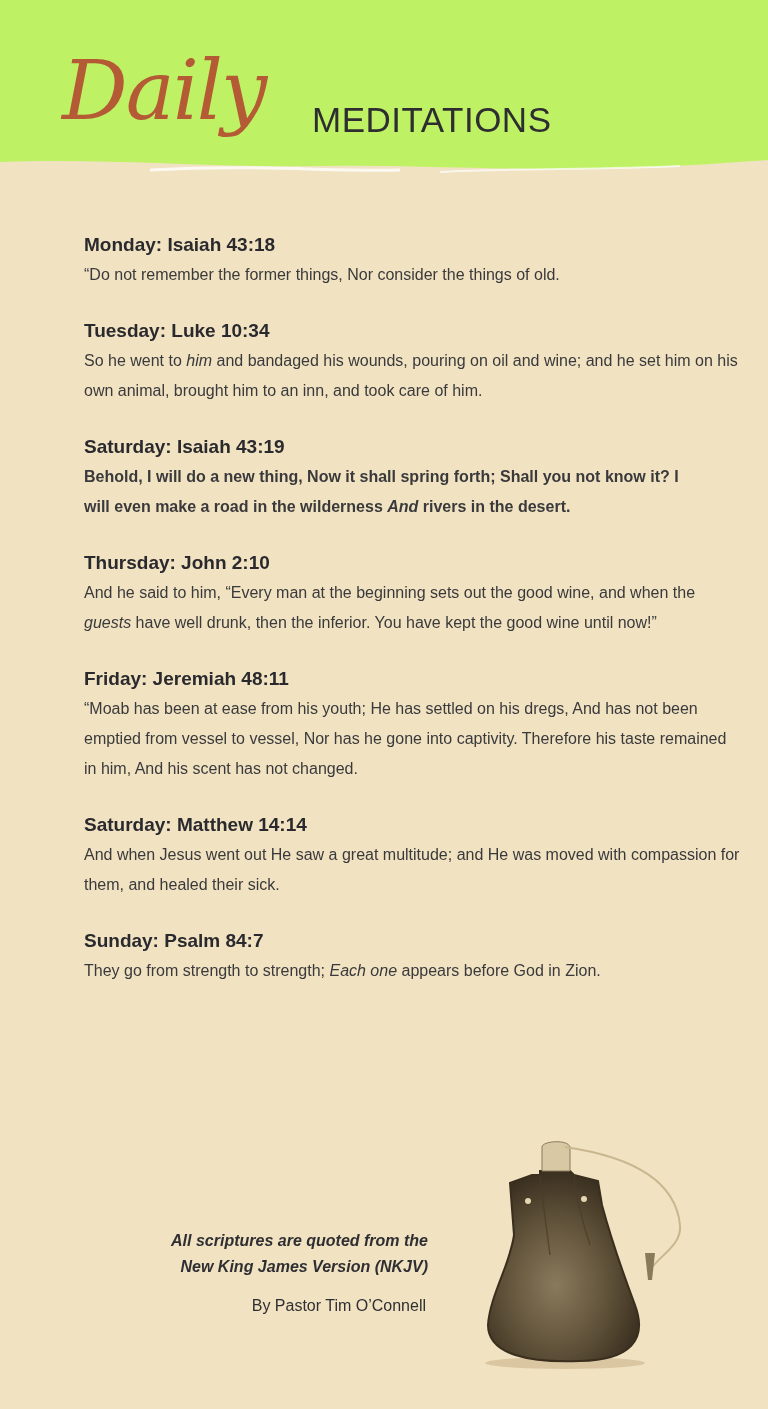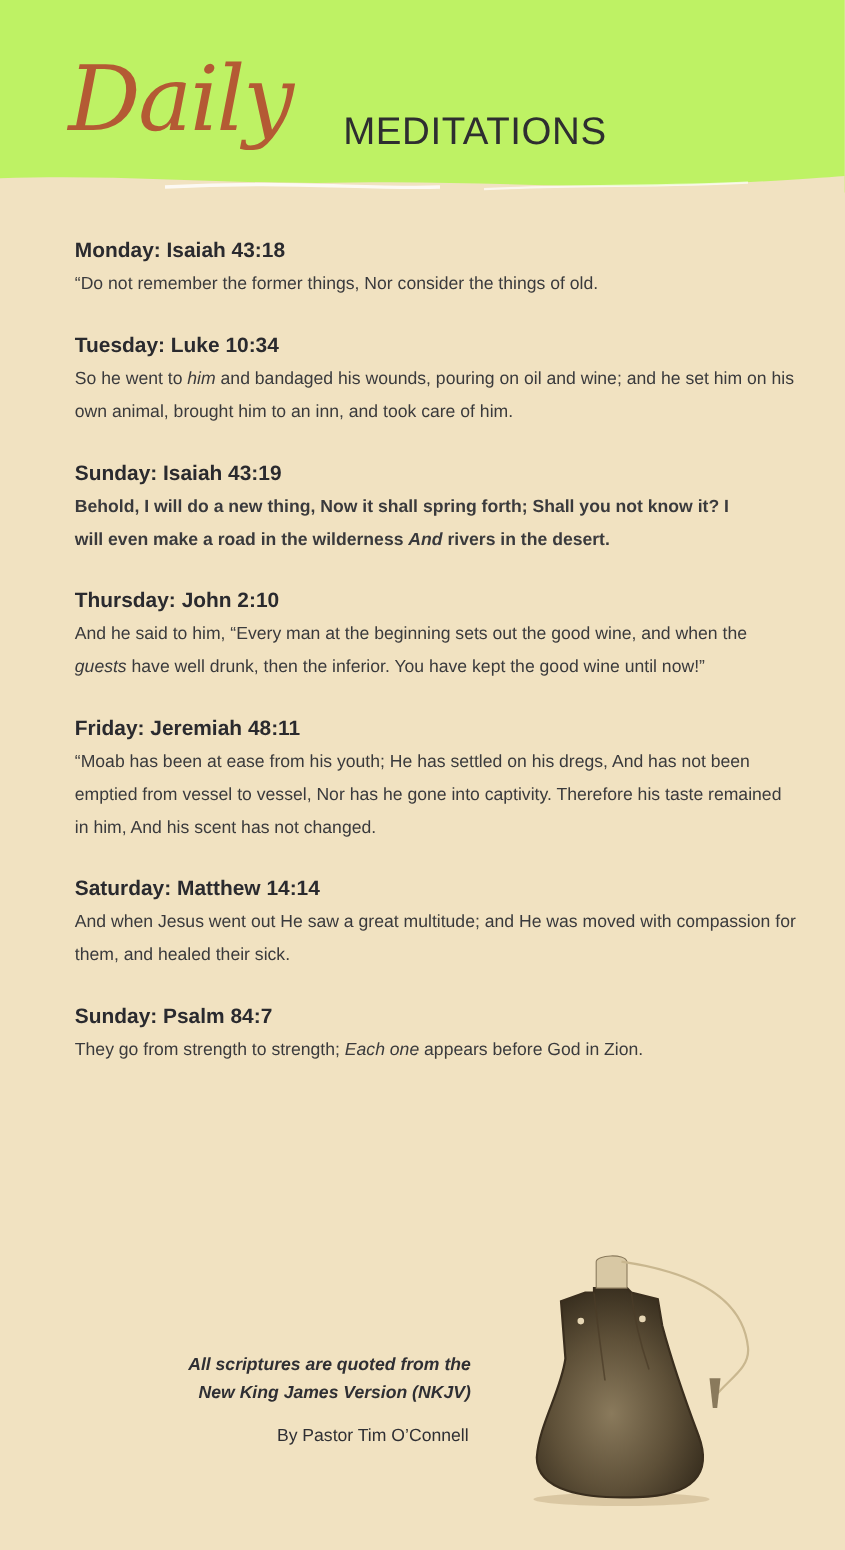--- a/index.html
+++ b/index.html
@@ -24,21 +24,21 @@
     }
     .title-caps {
       position: absolute; left: 312px; top: 102px;
       font-family: "Liberation Sans", sans-serif;
       font-size: 35px; color: #2e2e30; font-weight: normal; letter-spacing: 0.5px;
       line-height: 1;
     }
     .content {
       position: absolute; left: 68px; top: 214px; width: 660px;
     }
-    .entry { margin: 0; }
+    .entry { margin: 16px; }
     .entry-heading {
       font-weight: bold; font-size: 19px; line-height: 30px; color: #2a2a2e;
     }
     .entry-body {
       font-size: 16px; line-height: 30px; color: #3a3a3c;
     }
     .entry-body em { font-style: italic; }
     .footer-note {
       position: absolute; right: 340px; top: 1228px; text-align: right;
       font-size: 16px; line-height: 26px; color: #2f2f33; font-style: italic; font-weight: bold;
@@ -69,21 +69,21 @@
 <div class="content">
   <div class="entry" style="margin-bottom:26px;">
     <div class="entry-heading">Monday: Isaiah 43:18</div>
     <div class="entry-body" style="width:600px;"><span>“Do not remember the former things, Nor consider the things of old.</span></div>
   </div>
   <div class="entry" style="margin-bottom:26px;">
     <div class="entry-heading">Tuesday: Luke 10:34</div>
     <div class="entry-body" style="width:660px;"><span>So he went to </span><em>him</em><span> and bandaged his wounds, pouring on oil and wine; and he set him on his own animal, brought him to an inn, and took care of him.</span></div>
   </div>
   <div class="entry" style="margin-bottom:26px;">
-    <div class="entry-heading">Sunday: Isaiah 43:19</div>
+    <div class="entry-heading">Saturday: Isaiah 43:19</div>
     <div class="entry-body" style="width:600px;font-weight:bold;"><span>Behold, I will do a new thing, Now it shall spring forth; Shall you not know it? I will even make a road in the wilderness </span><em>And</em><span> rivers in the desert.</span></div>
   </div>
   <div class="entry" style="margin-bottom:26px;">
     <div class="entry-heading">Thursday: John 2:10</div>
     <div class="entry-body" style="width:640px;"><span>And he said to him, “Every man at the beginning sets out the good wine, and when the </span><em>guests</em><span> have well drunk, then the inferior. You have kept the good wine until now!”</span></div>
   </div>
   <div class="entry" style="margin-bottom:26px;">
     <div class="entry-heading">Friday: Jeremiah 48:11</div>
     <div class="entry-body" style="width:650px;"><span>“Moab has been at ease from his youth; He has settled on his dregs, And has not been emptied from vessel to vessel, Nor has he gone into captivity. Therefore his taste remained in him, And his scent has not changed.</span></div>
   </div>

